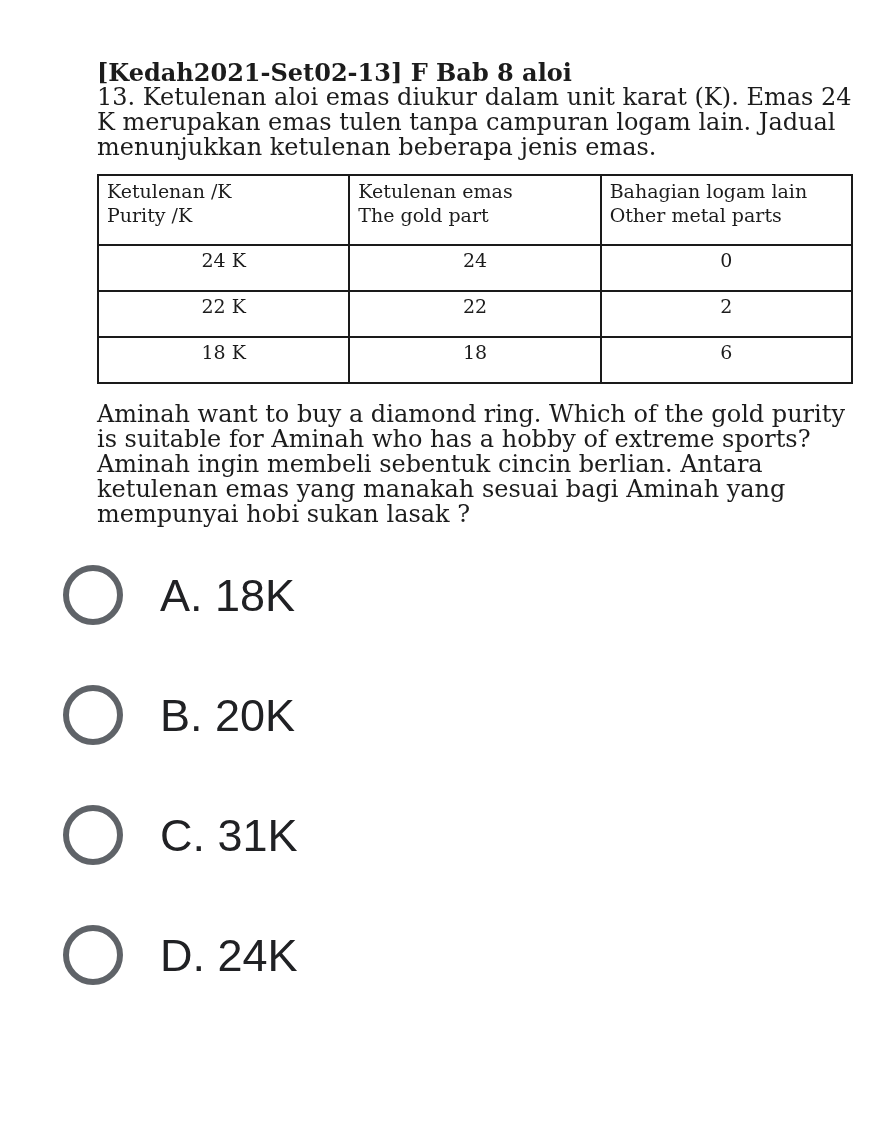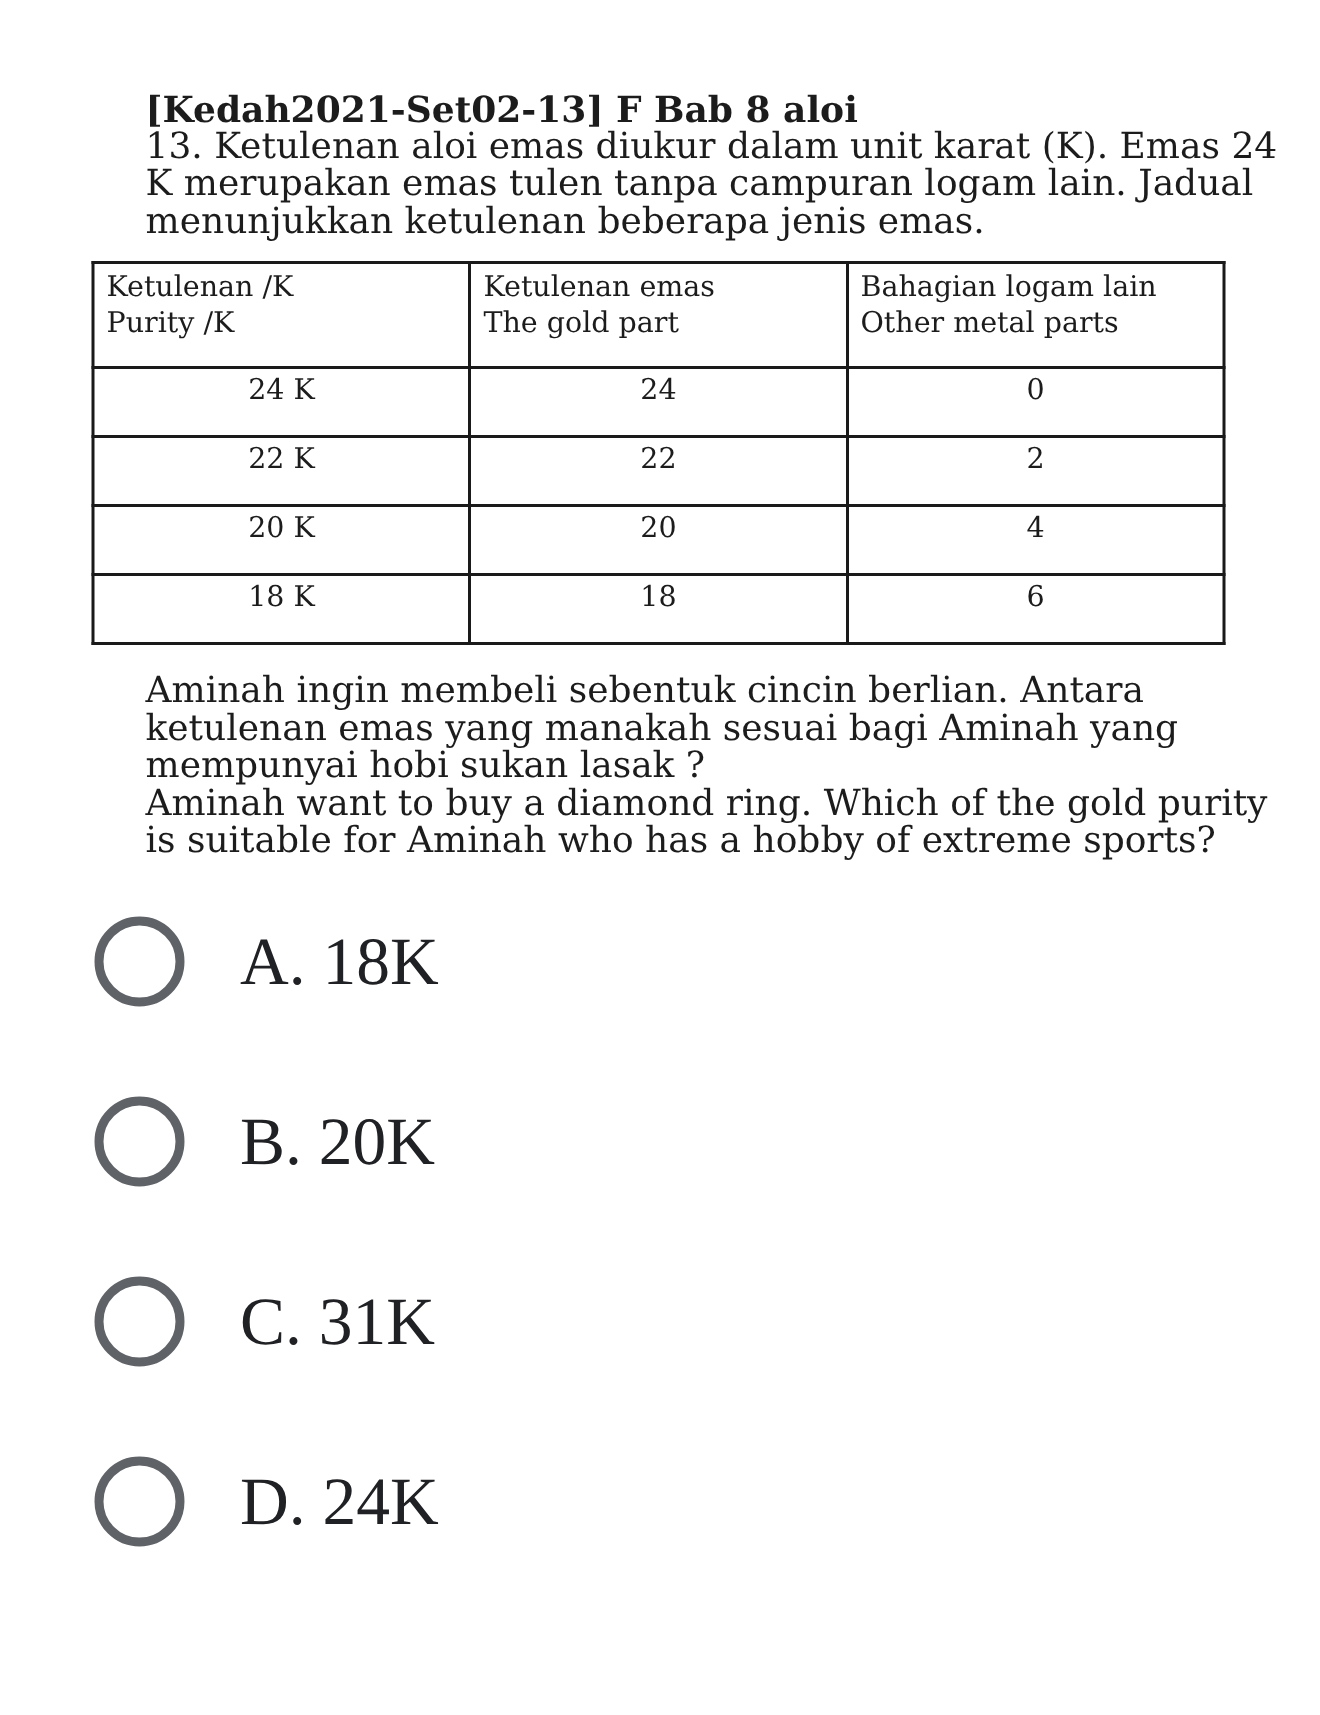--- a/index.html
+++ b/index.html
@@ -7,21 +7,21 @@
     width: 880px; height: 1143px; overflow: hidden;
     background: var(--background, #ffffff);
     font-family: "DejaVu Serif", serif;
     color: var(--body-text, #1c1c1c);
   }
   .qblock { margin: 60px 0 0 97px; width: 758px; font-size: 24px; line-height: 25px; }
   .qtag { font-weight: bold; }
   .qbody { }
   .ptable {
     border-collapse: collapse; table-layout: fixed;
-    margin: 14px 0 0 61px; width: 756px;
+    margin: 14px 0 0 97px; width: 756px;
     font-size: 19px; line-height: 24px;
   }
   .ptable th, .ptable td { border: 2px solid var(--table-border, #1a1a1a); }
   .ptable th {
     font-weight: normal; text-align: left; vertical-align: top;
     padding: 3px 8px; height: 62px;
   }
   .hline { display: block; }
   .ptable td {
     text-align: center; vertical-align: top;
@@ -33,21 +33,21 @@
   .option:last-child { margin-bottom: 0; }
   .radio {
     width: 48px; height: 48px; box-sizing: content-box; flex: none;
     border: 6px solid var(--radio-ring, #5f6368);
     border-radius: 50%;
     background: transparent;
     cursor: pointer;
   }
   .olabel {
     margin-left: 37px;
-    font-family: Liberation Serif, serif;
+    font-family: Liberation Sans, sans-serif;
     font-size: 45px; line-height: 1;
     color: var(--option-text, #202124);
     cursor: pointer;
   }
 </style>
 </head>
 <body>
 
 <div class="page">
 
@@ -78,35 +78,30 @@
         <td>24 K</td>
         <td>24</td>
         <td>0</td>
       </tr>
       <tr>
         <td>22 K</td>
         <td>22</td>
         <td>2</td>
       </tr>
       <tr>
-        <td>20 K</td>
-        <td>20</td>
-        <td>4</td>
-      </tr>
-      <tr>
         <td>18 K</td>
         <td>18</td>
         <td>6</td>
       </tr>
     </tbody>
   </table>
 
   <div class="qblock prompt">
+    <div class="qbody">Aminah want to buy a diamond ring. Which of the gold purity is suitable for Aminah who has a hobby of extreme sports?</div>
     <div class="qbody">Aminah ingin membeli sebentuk cincin berlian. Antara ketulenan emas yang manakah sesuai bagi Aminah yang mempunyai hobi sukan lasak ?</div>
-    <div class="qbody">Aminah want to buy a diamond ring. Which of the gold purity is suitable for Aminah who has a hobby of extreme sports?</div>
   </div>
 
   <div class="options">
     <div class="option">
       <span class="radio"></span>
       <span class="olabel">A. 18K</span>
     </div>
     <div class="option">
       <span class="radio"></span>
       <span class="olabel">B. 20K</span>

